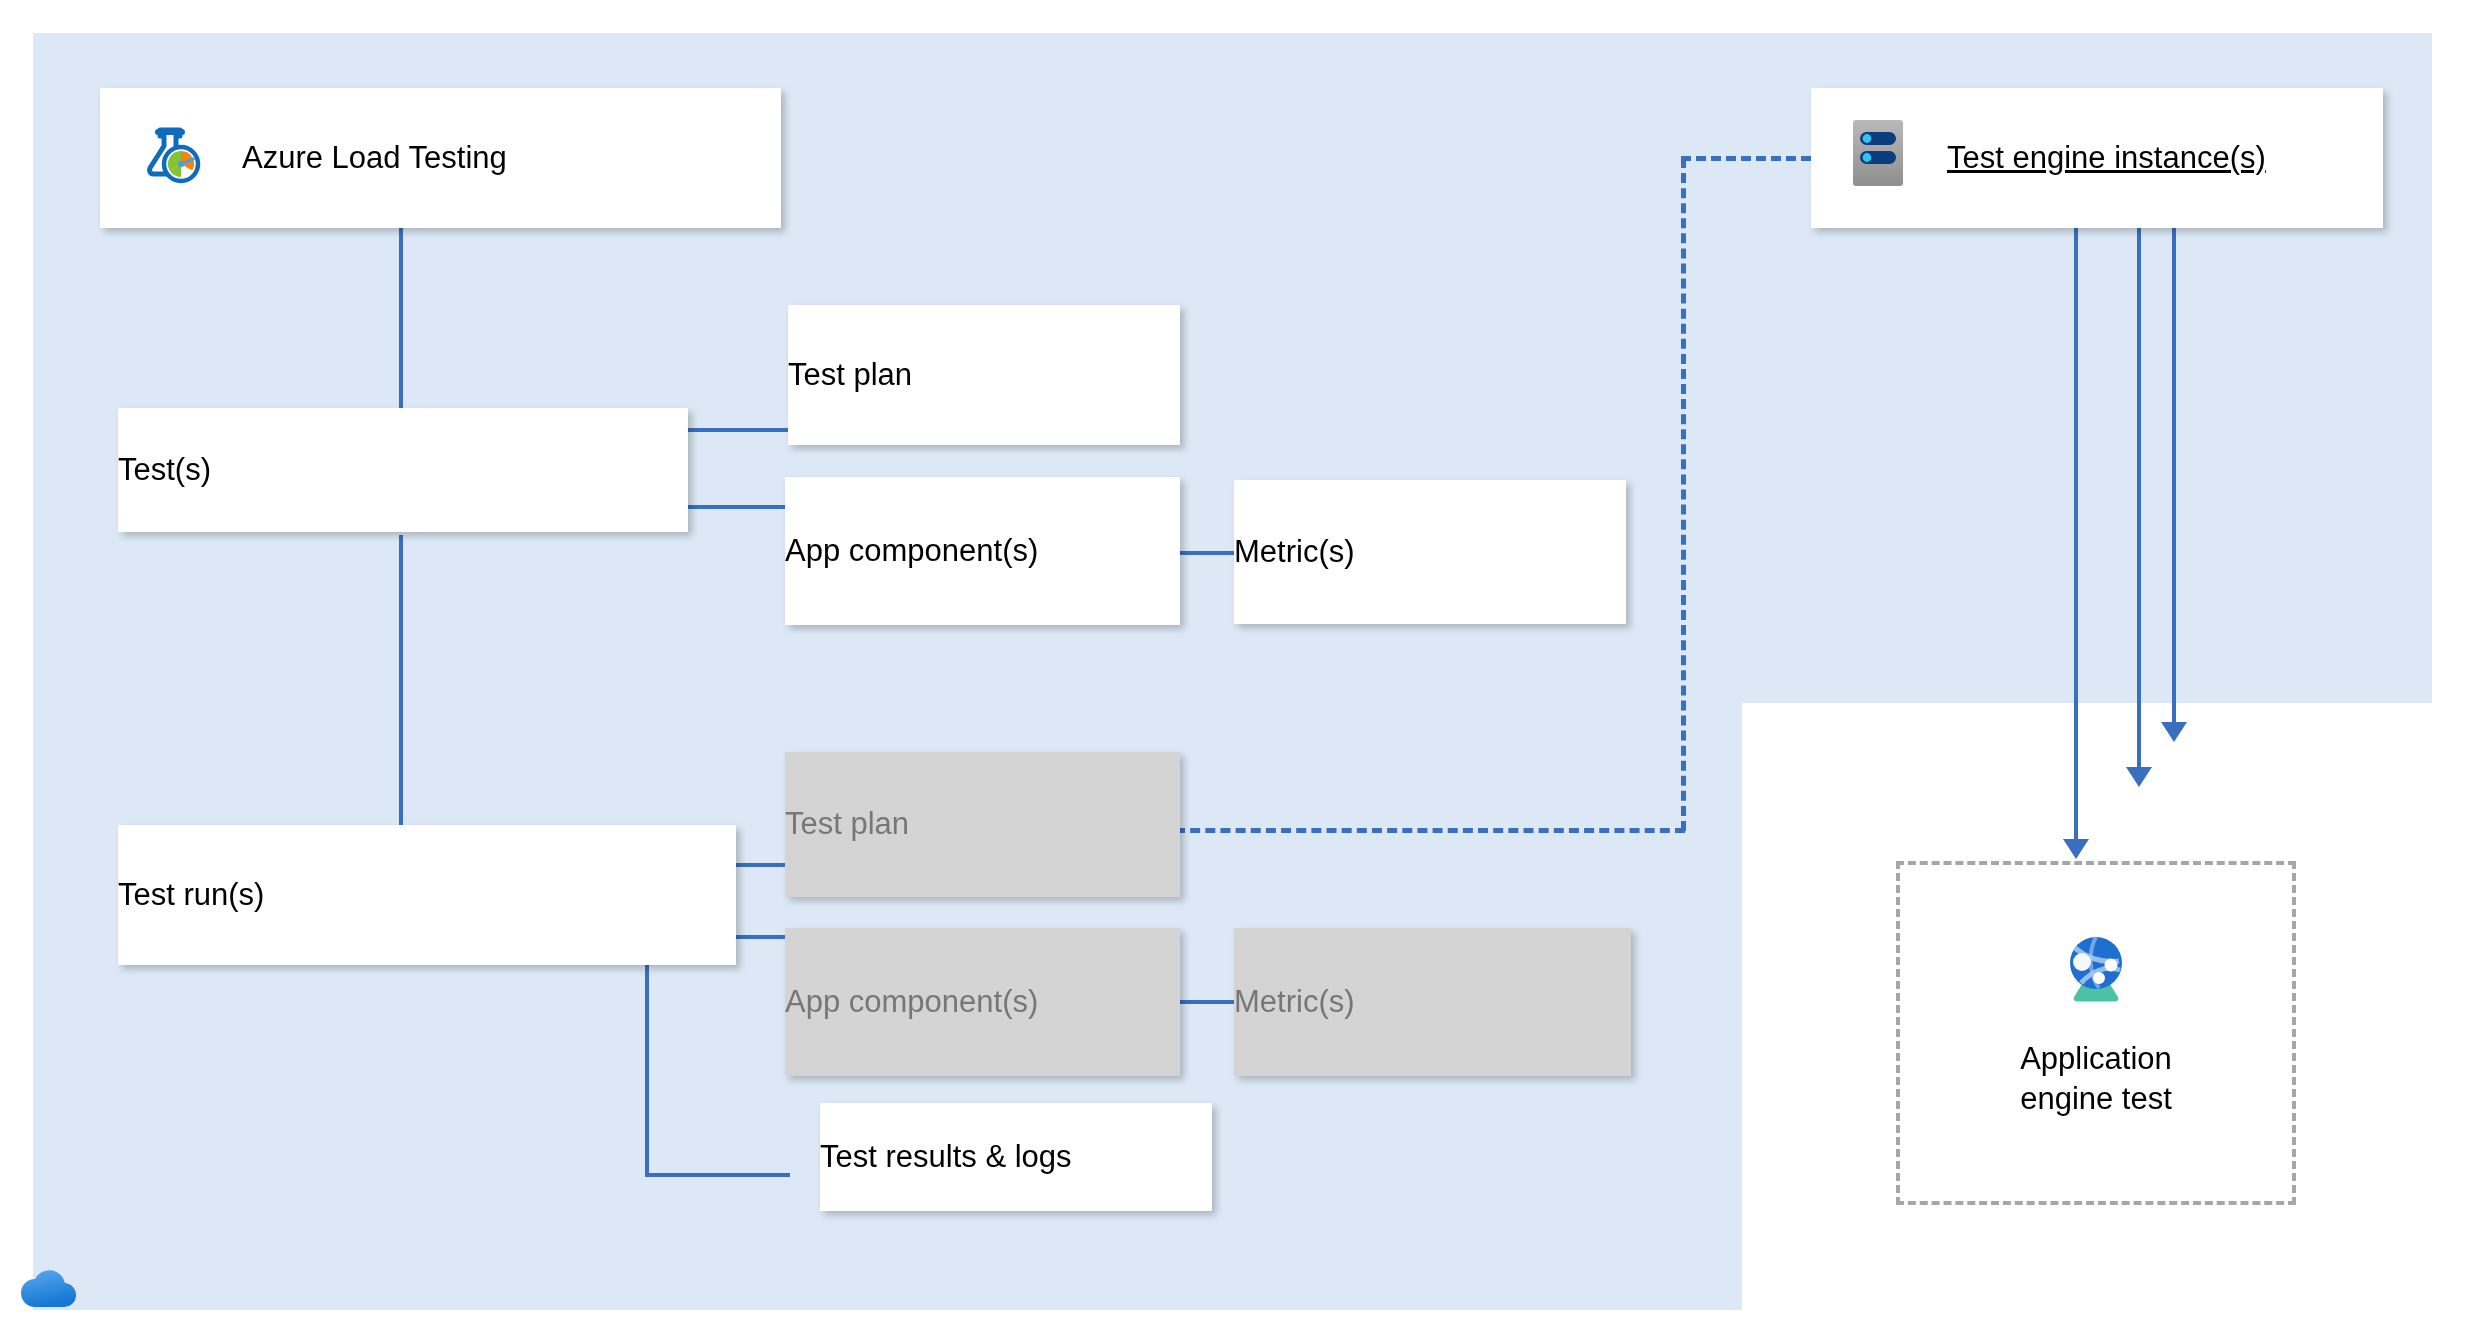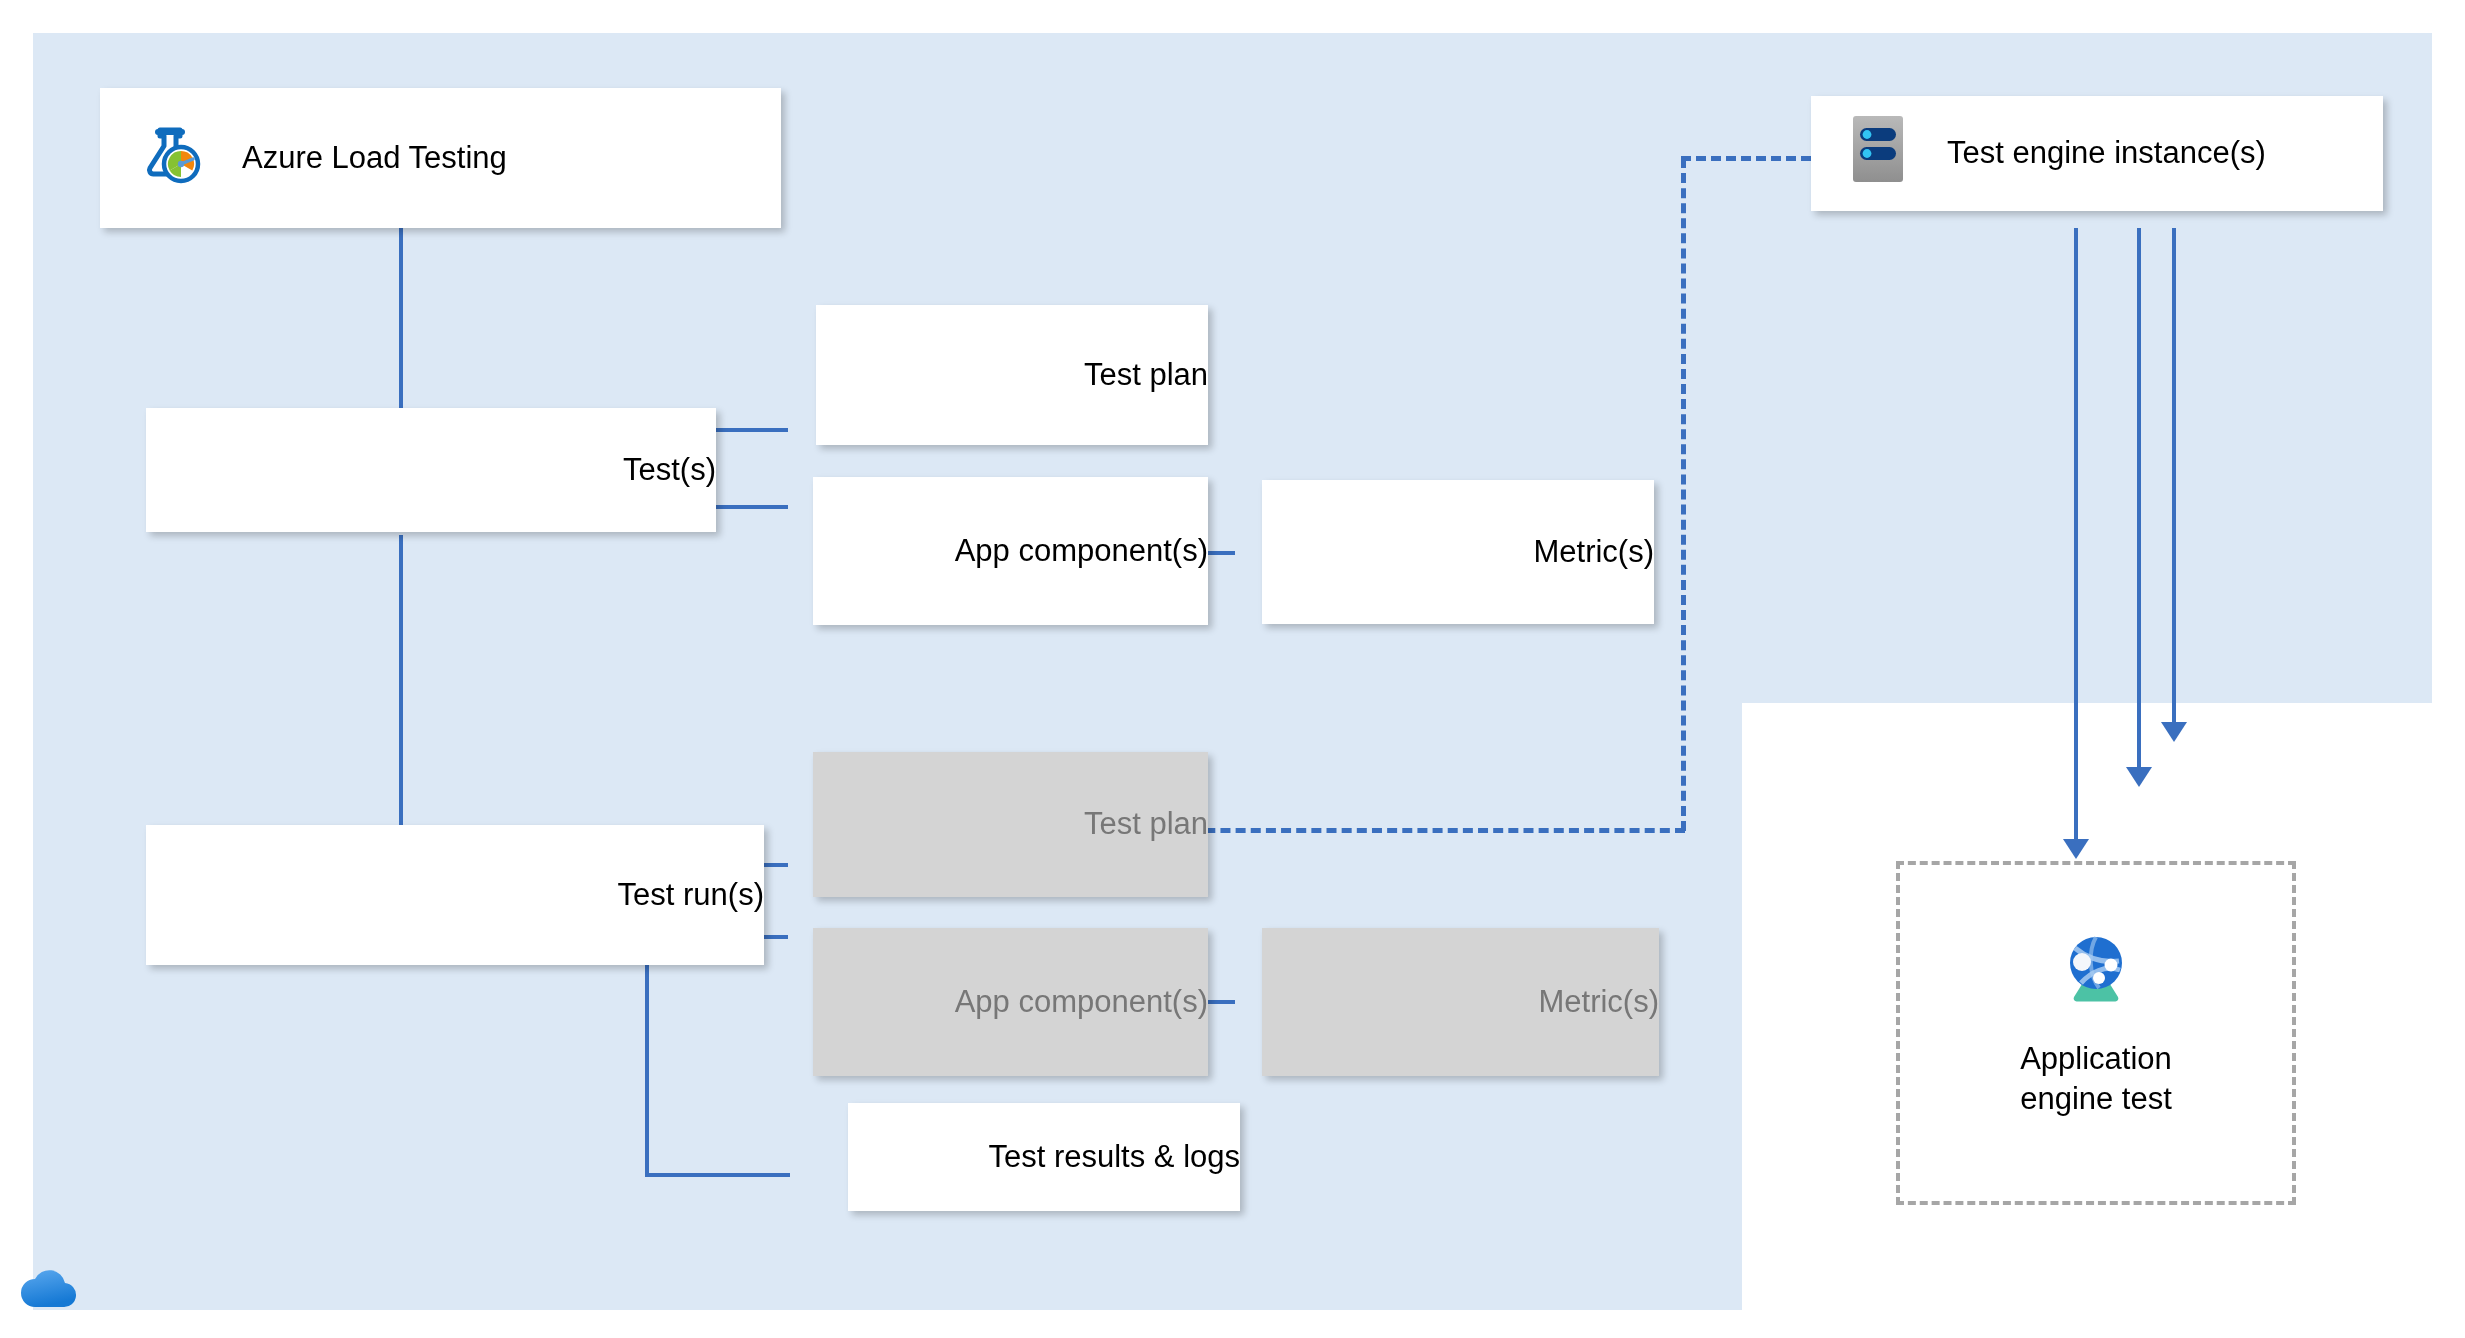--- a/index.html
+++ b/index.html
@@ -30,21 +30,21 @@
     position: absolute;
     box-sizing: border-box;
     display: flex;
     align-items: center;
     box-shadow: 4px 4px 7px rgba(0,0,0,0.22);
     font-size: 31px;
     line-height: 1.25;
   }
   .node.white { background: #ffffff; color: #000000; }
   .node.muted { background: #d4d4d4; color: #777777; }
-  .node.center { justify-content: flex-end; text-align: center; margin-left: 28px; }
+  .node.center { justify-content: flex-start; text-align: center; }
   .node.with-icon { justify-content: flex-start; padding-left: 38px; }
   .node .label { display: block; }
   .node.with-icon .label { margin-left: 40px; }
 
   
   #aut-box {
     position: absolute;
     box-sizing: border-box;
     border: 4px dashed #a6a6a6;
     background: transparent;
@@ -185,21 +185,21 @@
   </div>
 
   <div class="node muted center" style="left:1234px; top:928px; width:397px; height:148px;">
     <span class="label">Metric(s)</span>
   </div>
 
   <div class="node white center" style="left:820px; top:1103px; width:392px; height:108px;">
     <span class="label">Test results &amp; logs</span>
   </div>
 
-  <div class="node white with-icon" style="left:1811px; top:96px; width:572px; height:115px;">
+  <div class="node white with-icon" style="left:1811px; top:88px; width:572px; height:140px;text-decoration:underline;">
     <span class="icon">
       <svg width="58" height="70" viewBox="0 0 58 70" aria-hidden="true">
         <defs>
           <linearGradient id="srvGrad" x1="0" y1="0" x2="0" y2="1">
             <stop offset="0%" stop-color="#b9b9b9"></stop>
             <stop offset="100%" stop-color="#8f8f8f"></stop>
           </linearGradient>
         </defs>
         <rect x="4" y="2" width="50" height="66" rx="3" fill="url(#srvGrad)"></rect>
         <rect x="11" y="14" width="36" height="13" rx="6.5" fill="#0b3c7d"></rect>

